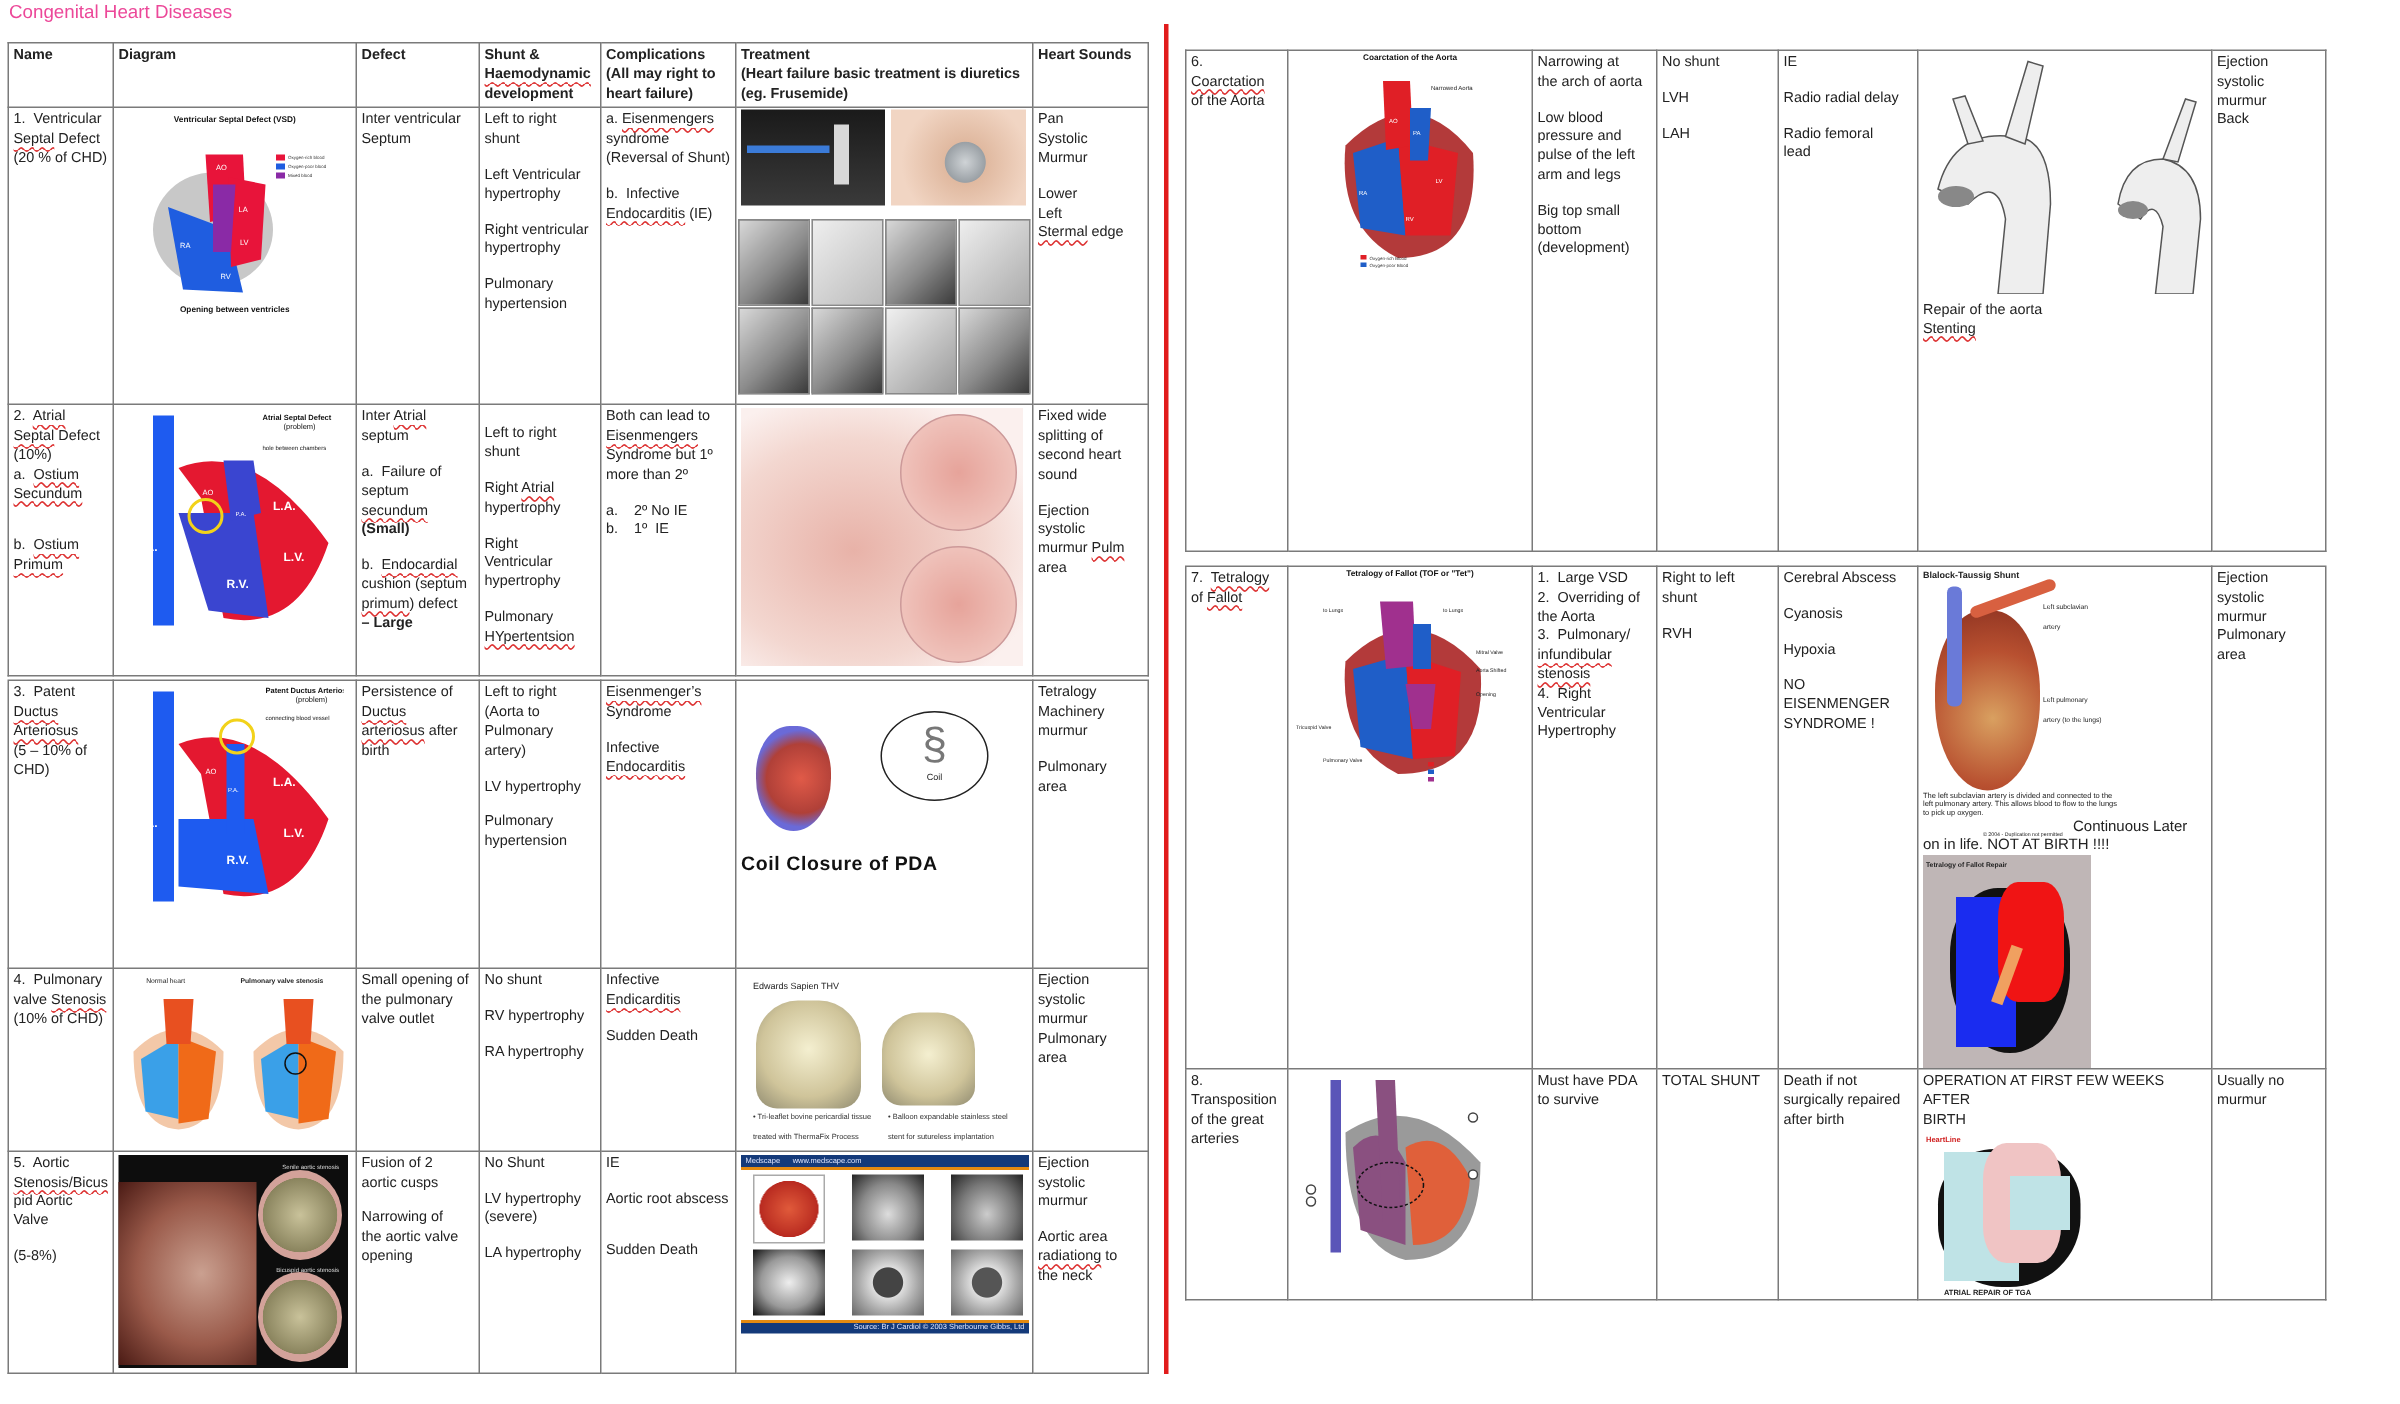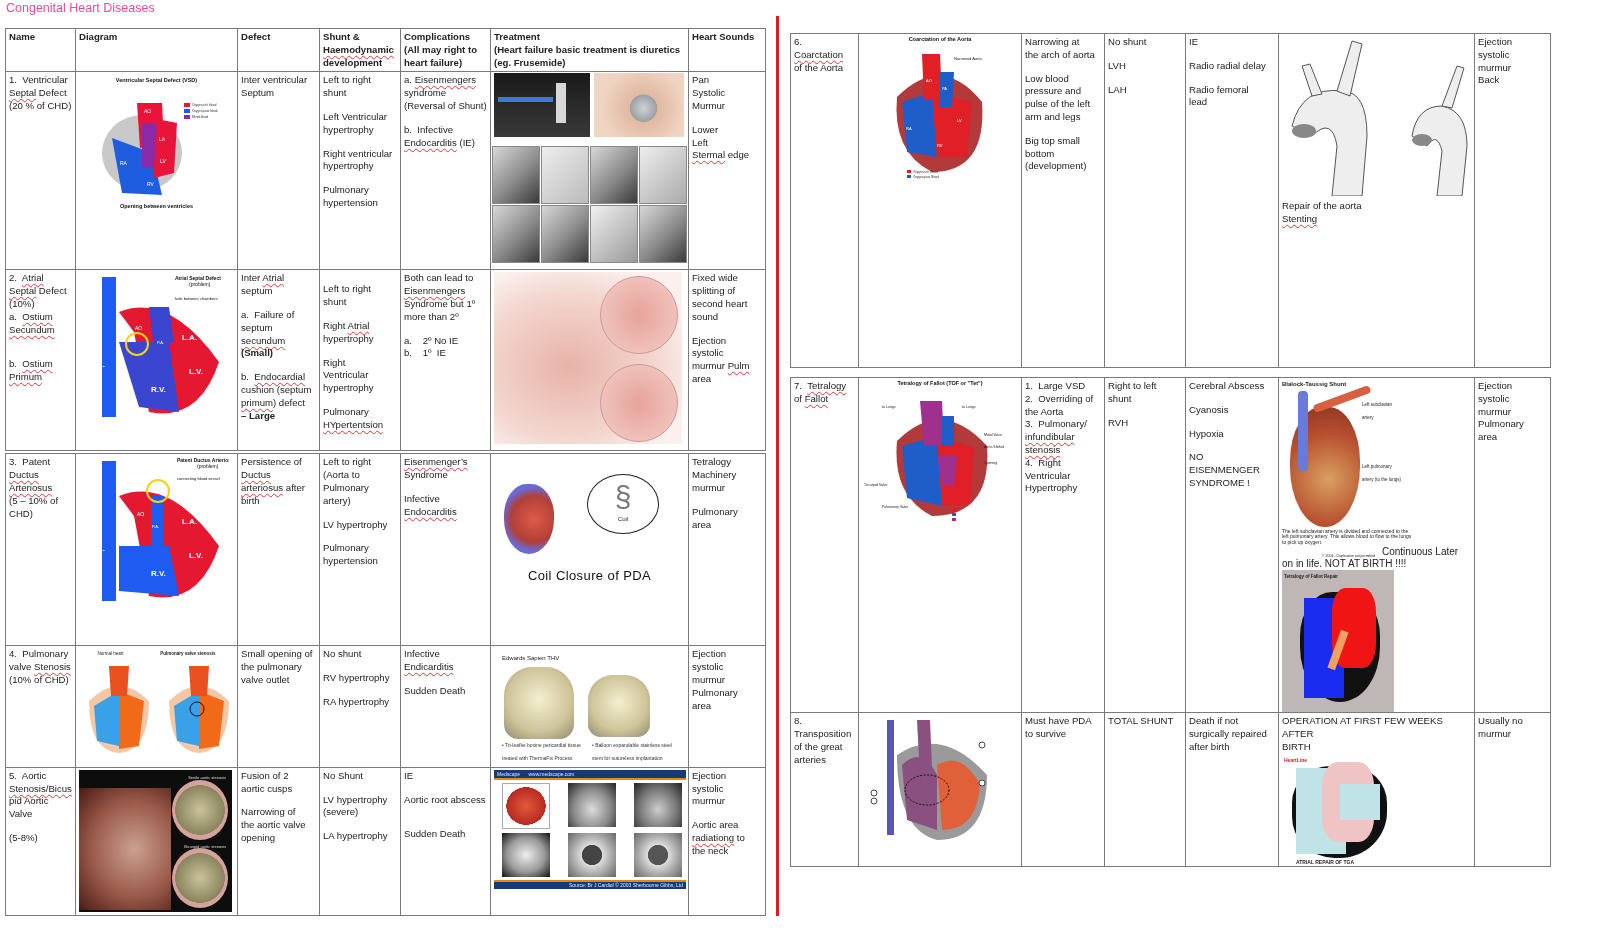--- a/index.html
+++ b/index.html
@@ -9,21 +9,21 @@
   .red-divider { position:absolute; left:776px; top:16px; width:3px; height:900px; background:#e11c1c; }
   table.grid { position:absolute; border-collapse:collapse; table-layout:fixed; font-size:9.6px; line-height:12.8px; }
   table.grid td, table.grid th { border:1px solid #7a7a7a; vertical-align:top; padding:2px 3px; text-align:left; overflow:hidden; }
   table.grid th { font-weight:bold; color:#222; }
   .sq { text-decoration:underline wavy #d33; text-decoration-thickness:1px; text-underline-offset:2px; }
   .gap { height:11px; }
   .b { font-weight:bold; }
   .line { display:block; white-space:pre-wrap; }
   .fig { position:relative; margin:0 auto; }
   .fig-label { font-size:5.5px; font-weight:bold; text-align:center; color:#111; line-height:6px; }
-  .caption-big { font-size:13px; font-weight:normal; text-align:center; letter-spacing:0.4px; color:#111; }
+  .caption-big { font-size:13px; font-weight:bold; letter-spacing:0.4px; color:#111; }
   .xray { display:inline-block; background:linear-gradient(135deg,#d8d8d8,#8a8a8a 55%,#3a3a3a); border:1px solid #888; }
   .valves { display:inline-block; background:radial-gradient(circle at 50% 45%,#f4efd0,#cfc49a 60%,#8f8a70); border-radius:40% 40% 20% 20%; }
   .medhead { background:#143a7a; color:#dfe6ff; font-size:5px; height:8px; line-height:8px; padding-left:3px; border-bottom:2px solid #e48a10; }
   .medfoot { background:#143a7a; color:#dfe6ff; font-size:5px; height:7px; line-height:7px; text-align:right; padding-right:3px; border-top:2px solid #e48a10; }
   .small-cap { font-size:5px; color:#333; }
 </style>
 </head>
 <body>
 
 <div class="doc-title">Congenital Heart Diseases</div>

